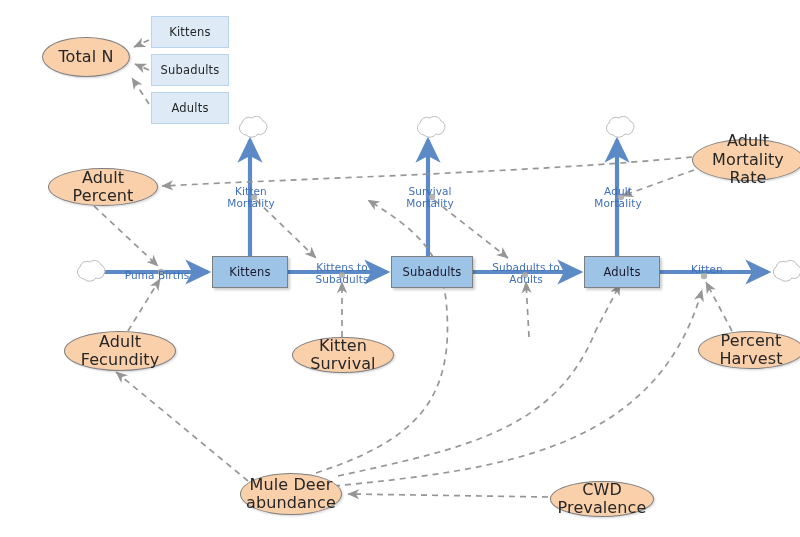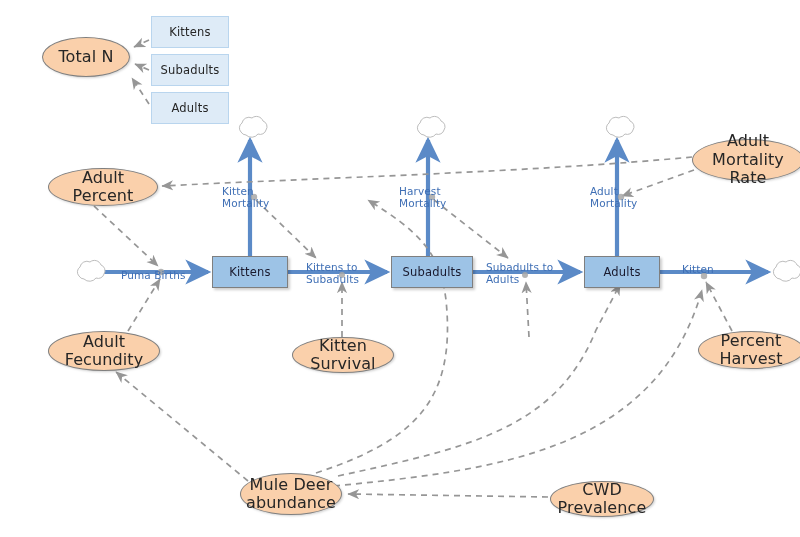--- a/index.html
+++ b/index.html
@@ -73,20 +73,21 @@
     box-shadow: 1.2px 1.2px 2.2px rgba(0,0,0,.16);
   }
   .conv span { display: block; padding: 0 3px; }
 
   
   .flowlabel {
     position: absolute;
     color: #3f6fb5;
     font-size: 10.5px;
     line-height: 1.12;
+    text-align: center;
     letter-spacing: .1px;
     white-space: pre-line;
     pointer-events: none;
   }
 </style>
 </head>
 <body>
 
 <div id="canvas">
 
@@ -182,21 +183,21 @@
   <div class="conv" style="left:26px;top:37px;width:88px;height:40px;">
     <span>Total N</span>
   </div>
   <div class="conv" style="left:32px;top:168px;width:110px;height:38px;">
     <span>Adult Percent</span>
   </div>
   <div class="conv" style="left:676px;top:139px;width:112px;height:42px;">
     <span style="white-space:pre-line;">Adult Mortality
 Rate</span>
   </div>
-  <div class="conv" style="left:32px;top:331px;width:112px;height:40px;">
+  <div class="conv" style="left:48px;top:331px;width:112px;height:40px;">
     <span>Adult Fecundity</span>
   </div>
   <div class="conv" style="left:276px;top:337px;width:102px;height:36px;">
     <span>Kitten Survival</span>
   </div>
   <div class="conv" style="left:682px;top:331px;width:106px;height:38px;">
     <span>Percent Harvest</span>
   </div>
   <div class="conv" style="left:224px;top:473px;width:102px;height:42px;">
     <span style="white-space:pre-line;">Mule Deer
@@ -204,21 +205,21 @@
   </div>
   <div class="conv" style="left:534px;top:481px;width:104px;height:36px;">
     <span>CWD Prevalence</span>
   </div>
 
   <div class="flowlabel" style="left:105px;top:270px;width:72px;">Puma Births</div>
   <div class="flowlabel" style="left:206px;top:186px;width:58px;">Kitten
 Mortality</div>
   <div class="flowlabel" style="left:290px;top:262px;width:72px;">Kittens to
 Subadults</div>
-  <div class="flowlabel" style="left:383px;top:186px;width:62px;">Harvest
+  <div class="flowlabel" style="left:383px;top:186px;width:62px;">Survival
 Mortality</div>
   <div class="flowlabel" style="left:470px;top:262px;width:80px;">Subadults to
 Adults</div>
   <div class="flowlabel" style="left:574px;top:186px;width:56px;">Adult
 Mortality</div>
   <div class="flowlabel" style="left:666px;top:264px;width:50px;">Kitten</div>
 
 </div>
 
 </body></html>

